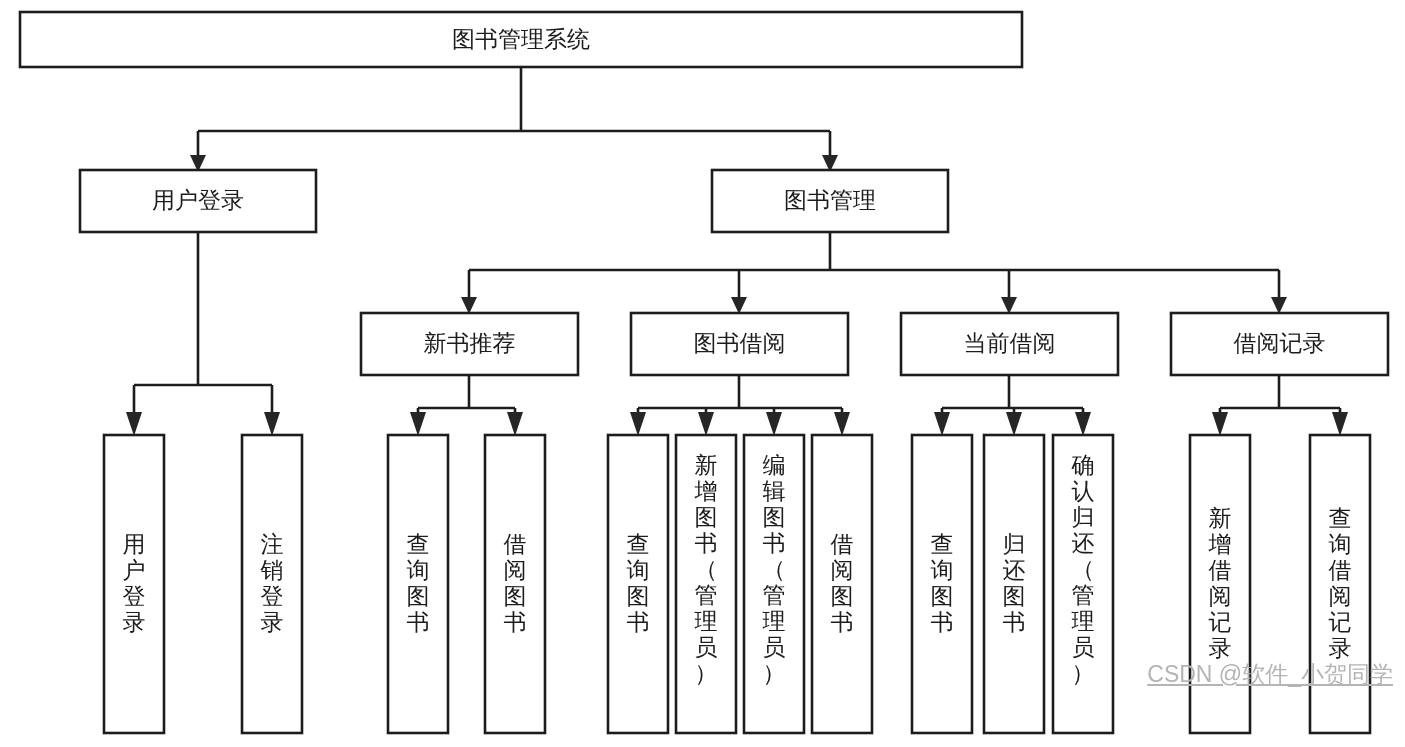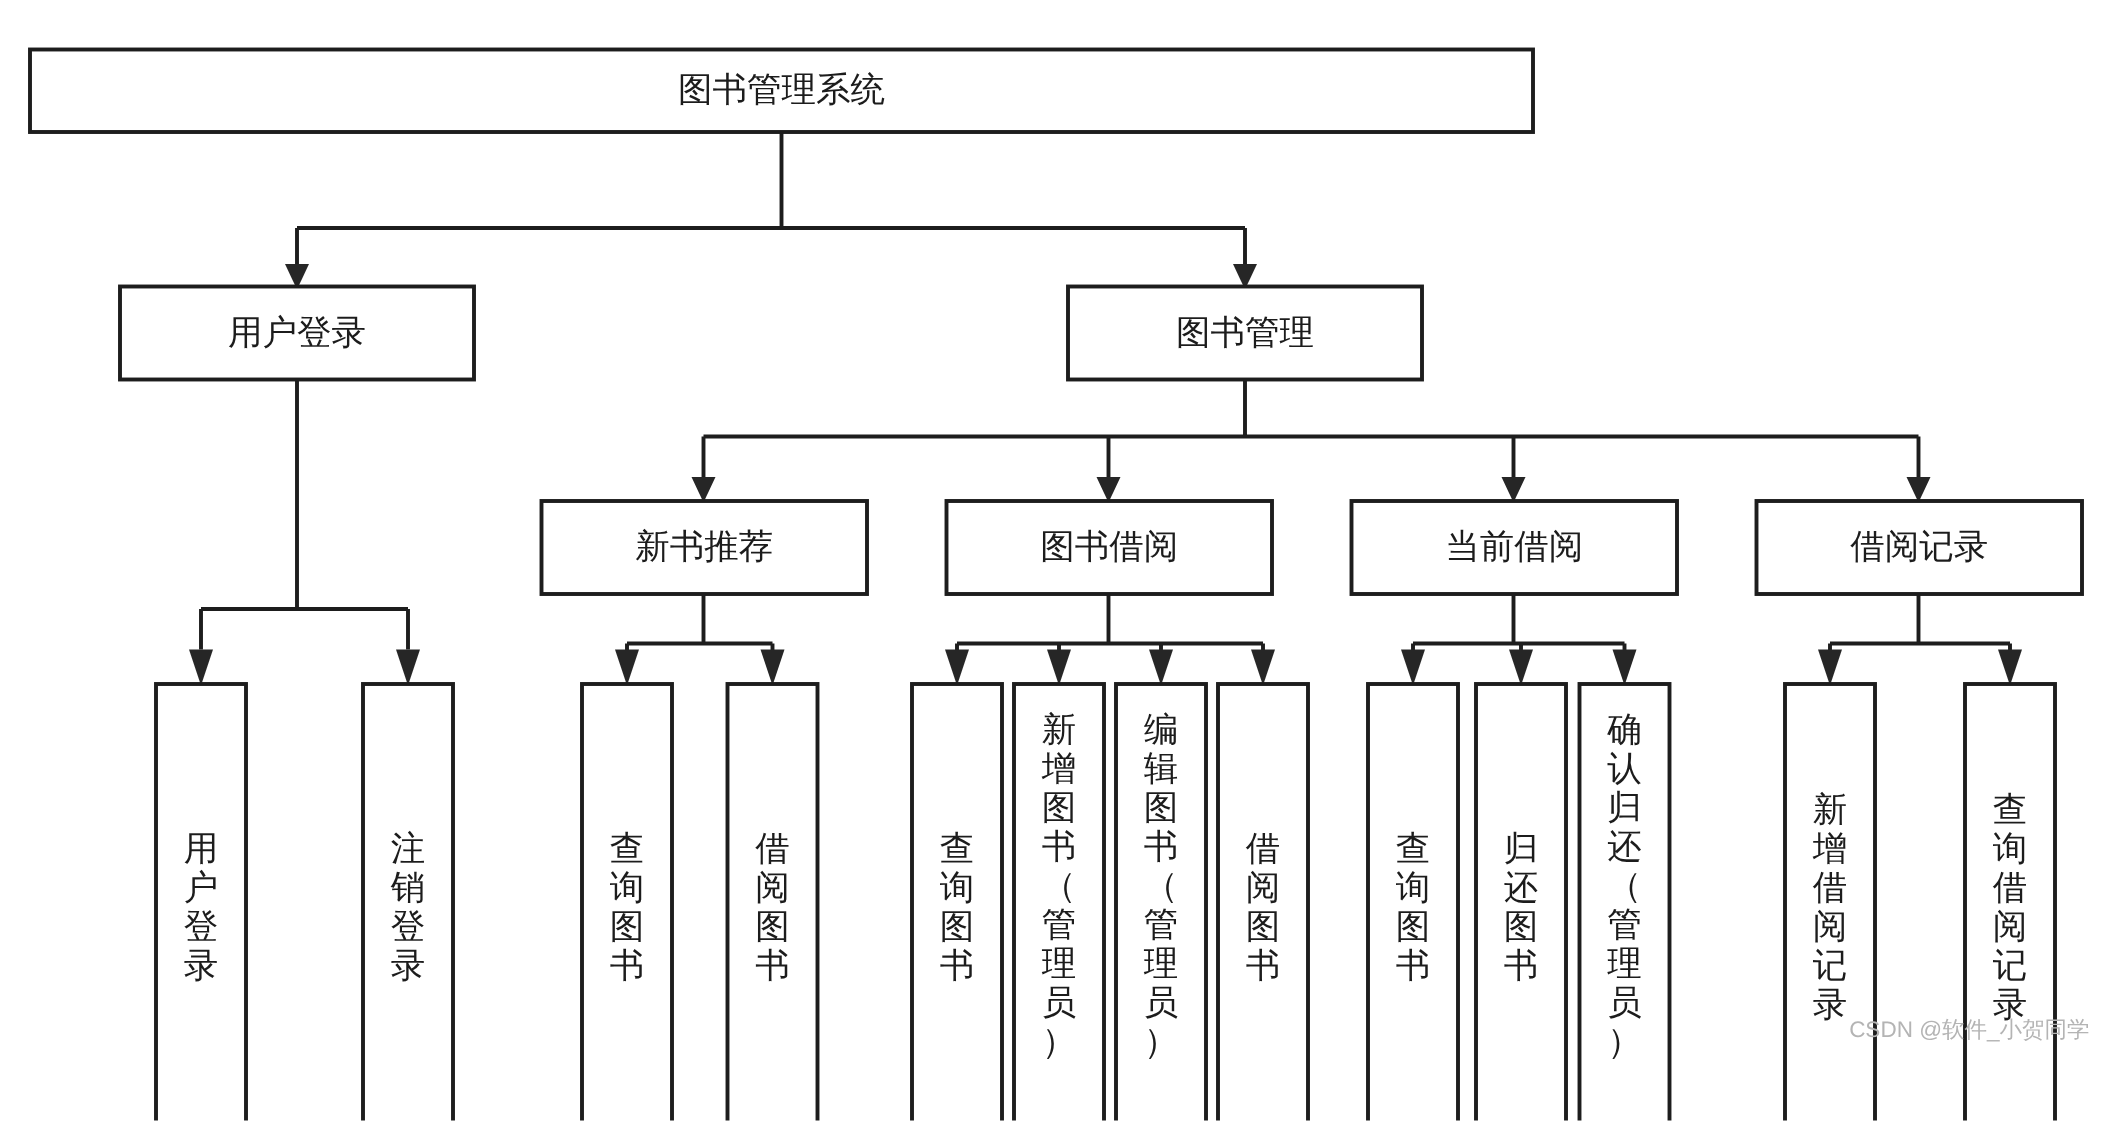--- a/index.html
+++ b/index.html
@@ -13,21 +13,20 @@
     font-family: "Liberation Sans", "DejaVu Sans", sans-serif;
     overflow: hidden;
     position: relative;
   }
   #diagram-root {
     position: absolute;
     left: 0;
     top: 0;
     width: 1405px;
     height: 696px;
-    margin-top: 21px;
   }
   svg.flow {
     display: block;
     width: 1405px;
     height: 747px;
   }
   .node-rect {
     fill: #ffffff;
     stroke: #1d1d1d;
     stroke-width: 2.6;
@@ -45,26 +44,27 @@
     fill: none;
     stroke-linecap: butt;
   }
   .arrow-head {
     fill: #262626;
     stroke: none;
   }
   .watermark {
     position: absolute;
     right: 12px;
-    bottom: 21px;
-    font-family: "Liberation Sans", "DejaVu Sans", sans-serif;
-    font-size: 15px;
+    bottom: 6px;
+    font-family: "Liberation Sans", "DejaVu Sans", sans-serif;
+    font-size: 23px;
     color: #b4b4b4;
     white-space: nowrap;
     user-select: none;
+    text-decoration: underline;
   }
   
   .vert-char {
     font-family: "Liberation Sans", "DejaVu Sans", sans-serif;
     font-size: 23px;
     fill: #1c1c1c;
     text-anchor: middle;
   }
 </style>
 </head>

